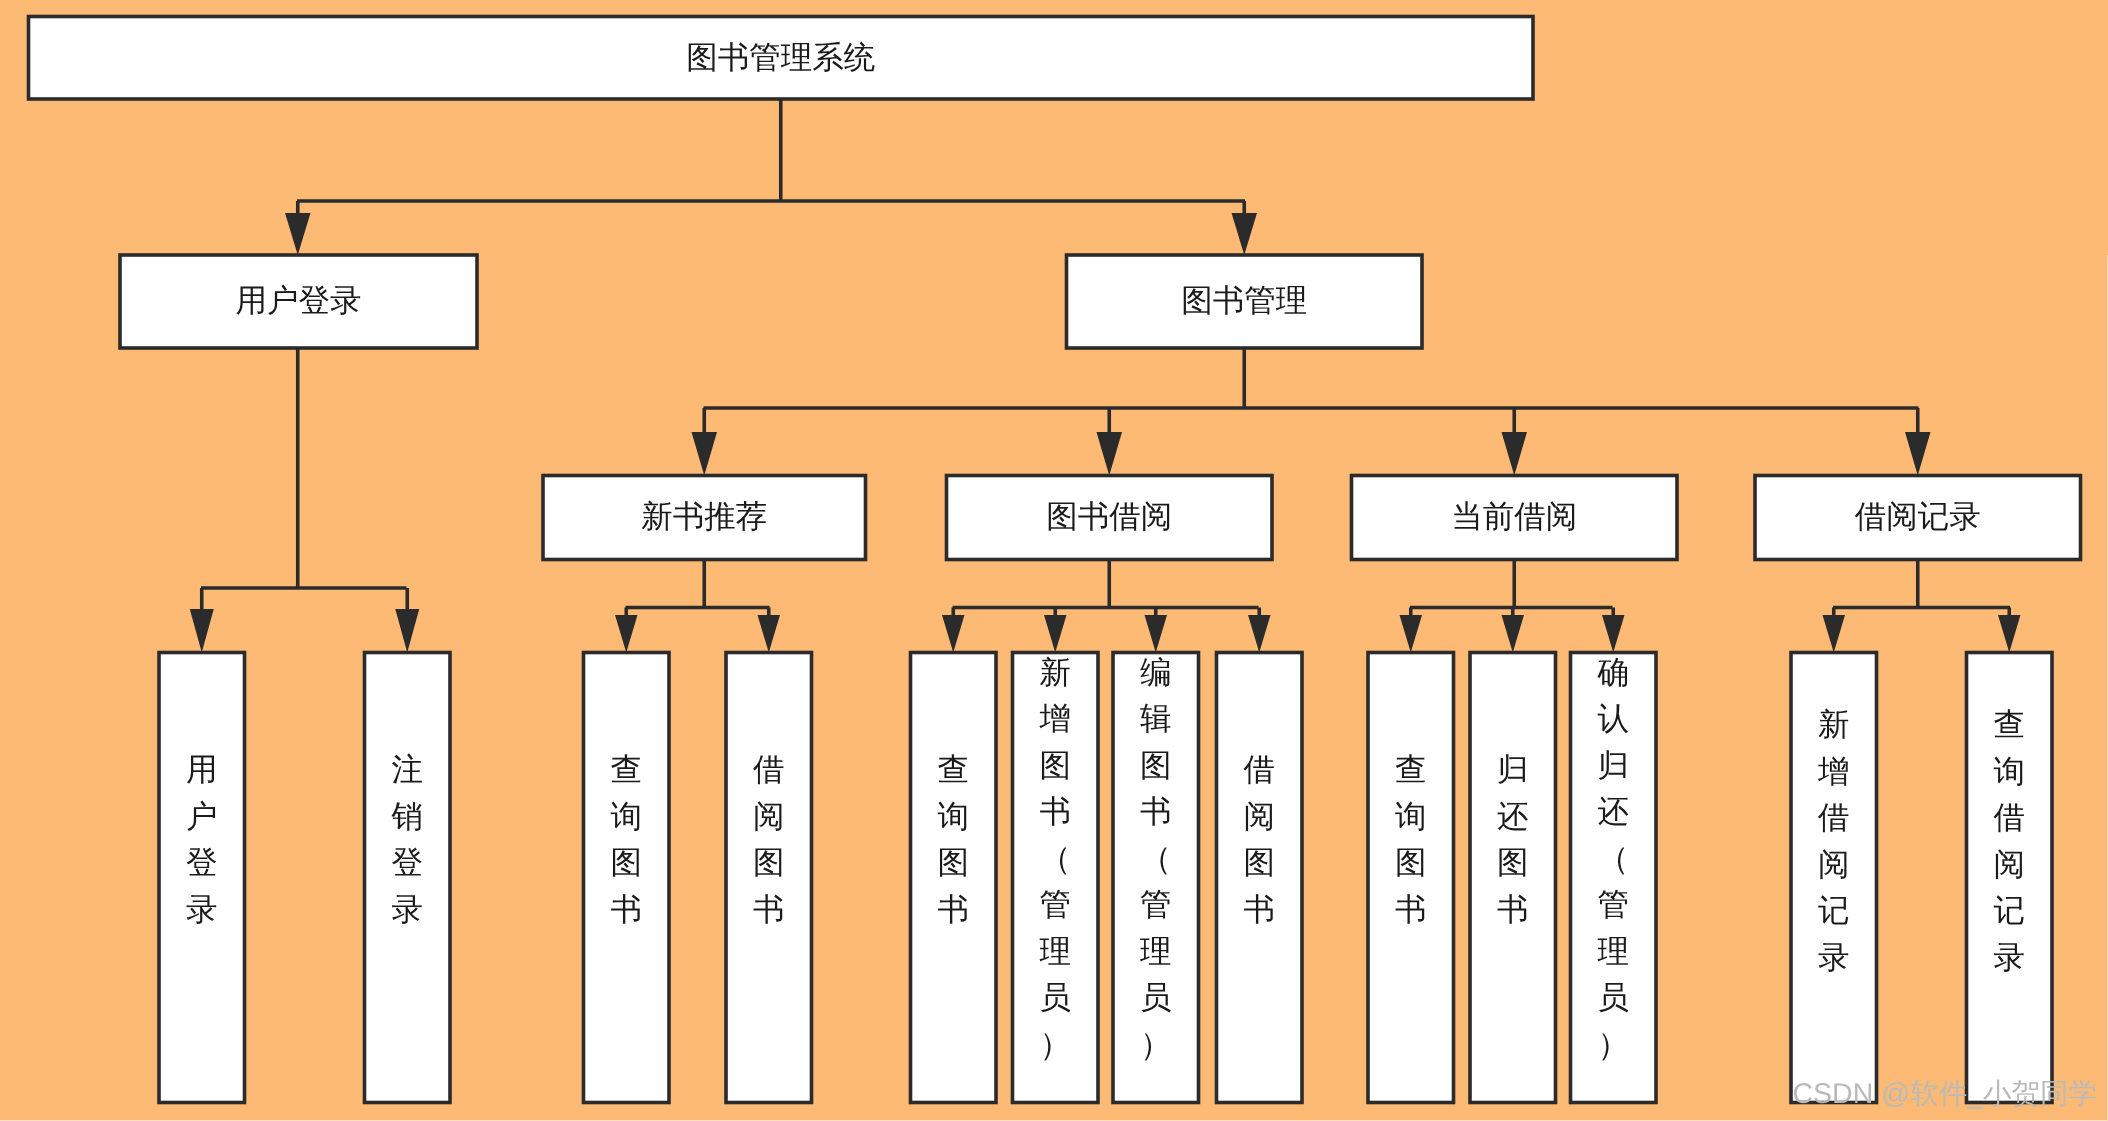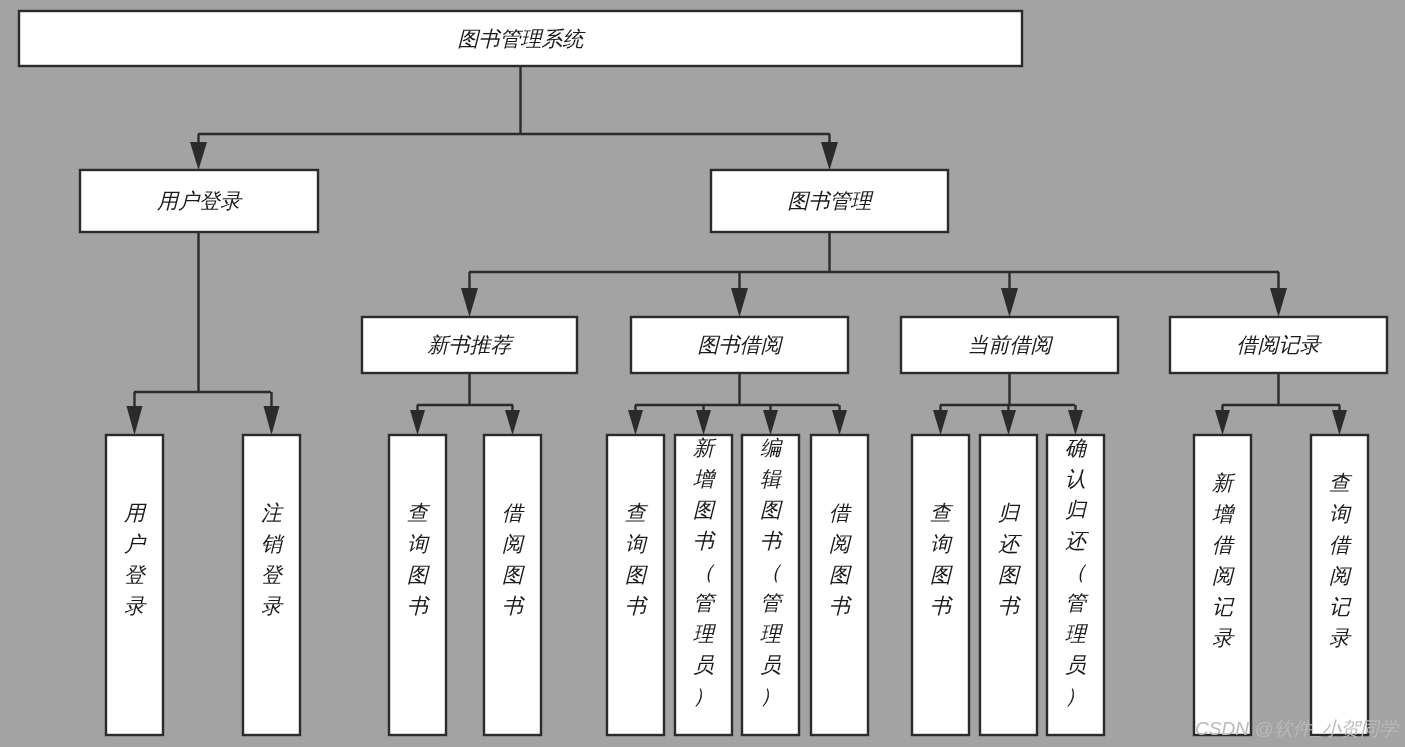--- a/index.html
+++ b/index.html
@@ -8,23 +8,22 @@
     padding: 0;
     background: #ffffff;
   }
   body {
     font-family: "Liberation Sans", "DejaVu Sans", sans-serif;
   }
   #diagram-root {
     position: relative;
     width: 1405px;
     height: 747px;
-    background: #a3a3a3;
+    background: #fdba74;
     overflow: hidden;
-    font-style: italic;
   }
   svg#tree-svg {
     position: absolute;
     left: 0;
     top: 0;
     width: 1405px;
     height: 747px;
     display: block;
   }
   .node-box {

